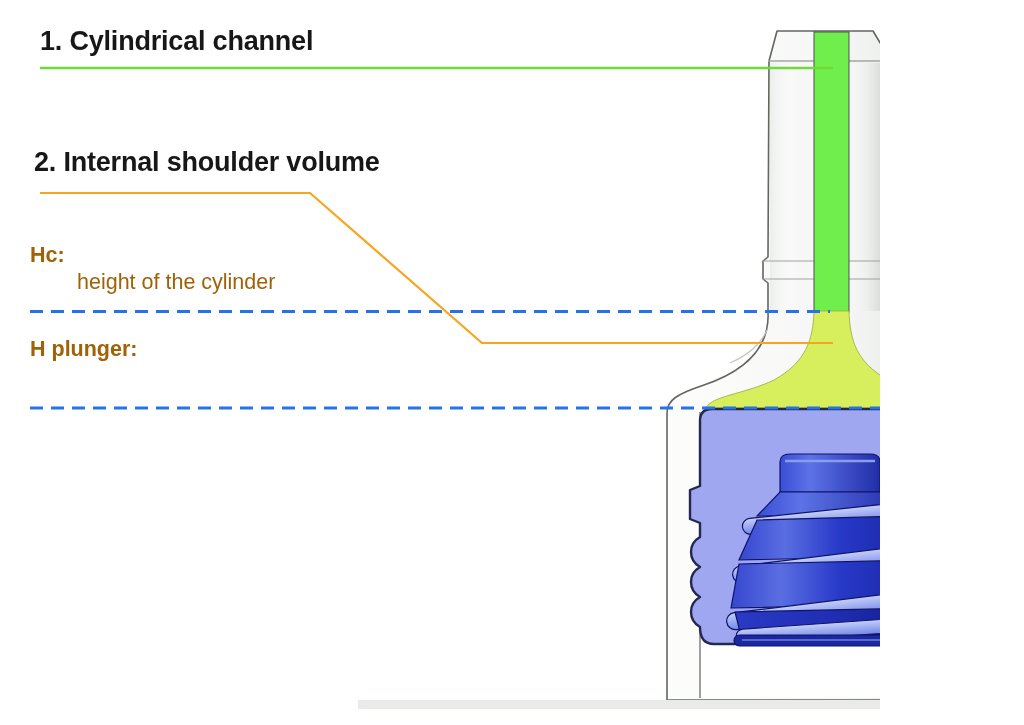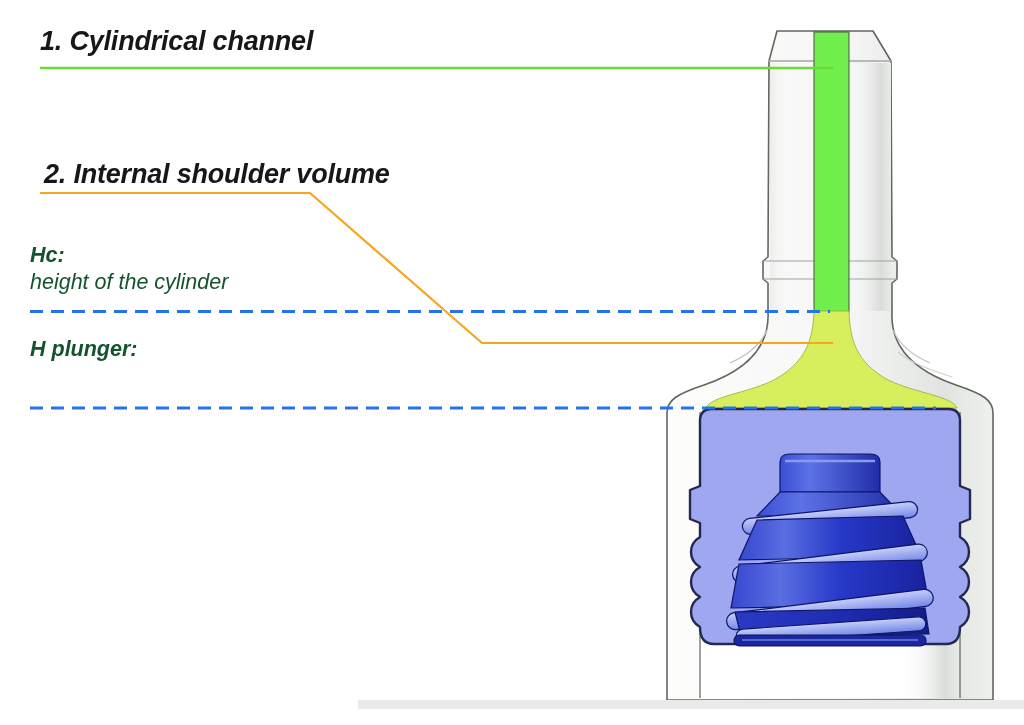--- a/index.html
+++ b/index.html
@@ -1,25 +1,25 @@
 <!DOCTYPE html>
 <html><head>
 <meta charset="utf-8">
 <style>
   html,body{margin:0;padding:0;background:#ffffff;}
   .canvas{
-    position:relative;width:1024px;height:725px;overflow:hidden;
-    background:#ffffff;font-family:"Liberation Sans",sans-serif;font-style:italic;
+    position:relative;width:880px;height:725px;overflow:hidden;
+    background:#ffffff;font-family:"Liberation Sans",sans-serif;
   }
   .canvas svg{position:absolute;left:0;top:0;}
   .label{position:absolute;white-space:nowrap;}
   .title{font-size:27px;font-weight:bold;color:#171717;letter-spacing:-0.2px;}
-  .blue-block{font-size:21.5px;line-height:27px;color:#14532d;}
+  .blue-block{font-size:21.5px;line-height:27px;color:#a16207;}
   .blue-block .term{font-weight:bold;display:block;}
-  .blue-block .desc{font-weight:normal;display:block;}
+  .blue-block .desc{font-weight:normal;display:block;margin-left:47px;}
 </style>
 </head>
 <body>
 
 <div class="canvas">
 
   <svg width="1024" height="725" viewBox="0 0 1024 725">
     <defs>
       <linearGradient id="gBody" x1="0" y1="0" x2="1" y2="0">
         <stop offset="0" stop-color="#fdfdfc"></stop>
@@ -109,21 +109,21 @@
     <rect x="358" y="700" width="666" height="9" fill="#e8ebe8"></rect>
 
     <path d="M40,68 L833,68" stroke-width="2.5" fill="none" stroke="#6fd93a"></path>
     <polyline points="40,193 310,193 482,343 833,343" stroke-width="2.2" fill="none" stroke-linejoin="round" stroke="#f8a41f"></polyline>
     <path d="M30,311.5 L830,311.5" stroke-width="3" stroke-dasharray="13 8" fill="none" stroke="#2473e8"></path>
     <path d="M30,408 L936,408" stroke-width="3" stroke-dasharray="13 8" fill="none" stroke="#2473e8"></path>
   </svg>
 
   <div class="label title" style="left:40px;top:26px;">1. Cylindrical channel</div>
 
-  <div class="label title" style="left:44px;top:147px;margin-top:12px;">2. Internal shoulder volume</div>
+  <div class="label title" style="left:34px;top:147px;">2. Internal shoulder volume</div>
 
   <div class="label blue-block" style="left:30px;top:242px;">
     <span class="term">Hc:</span>
     <span class="desc">height of the cylinder</span>
   </div>
 
   <div class="label blue-block" style="left:30px;top:336px;">
     <span class="term">H plunger:</span>
   </div>
 

